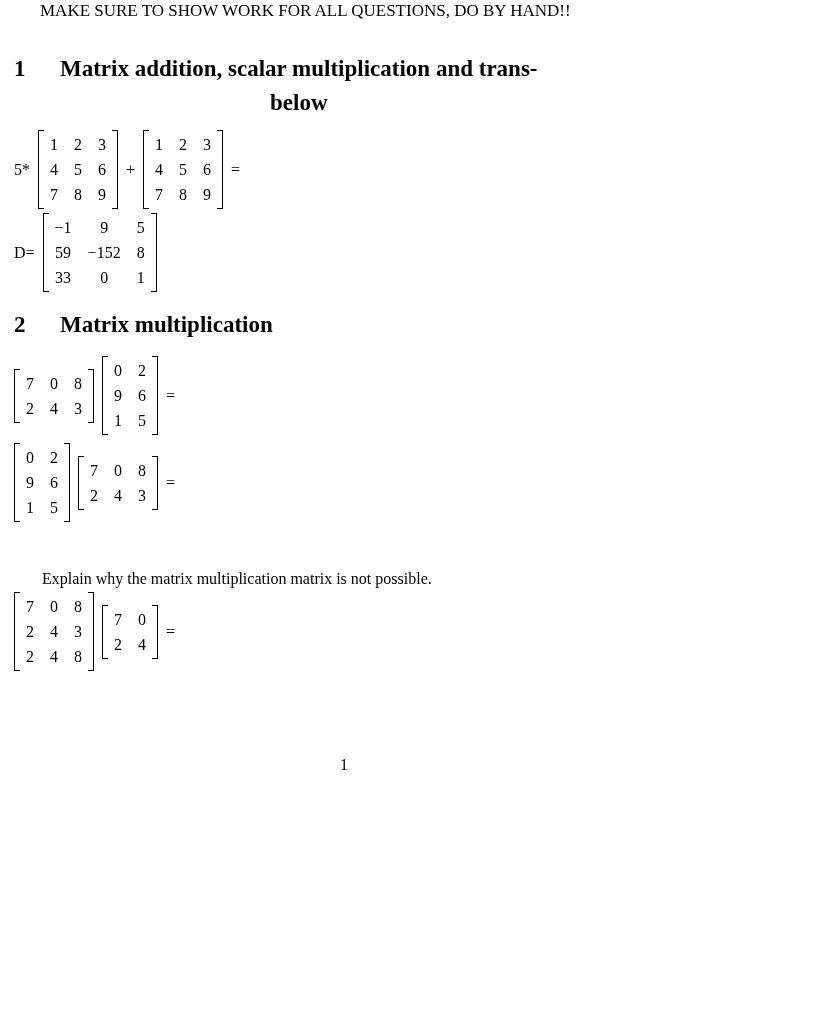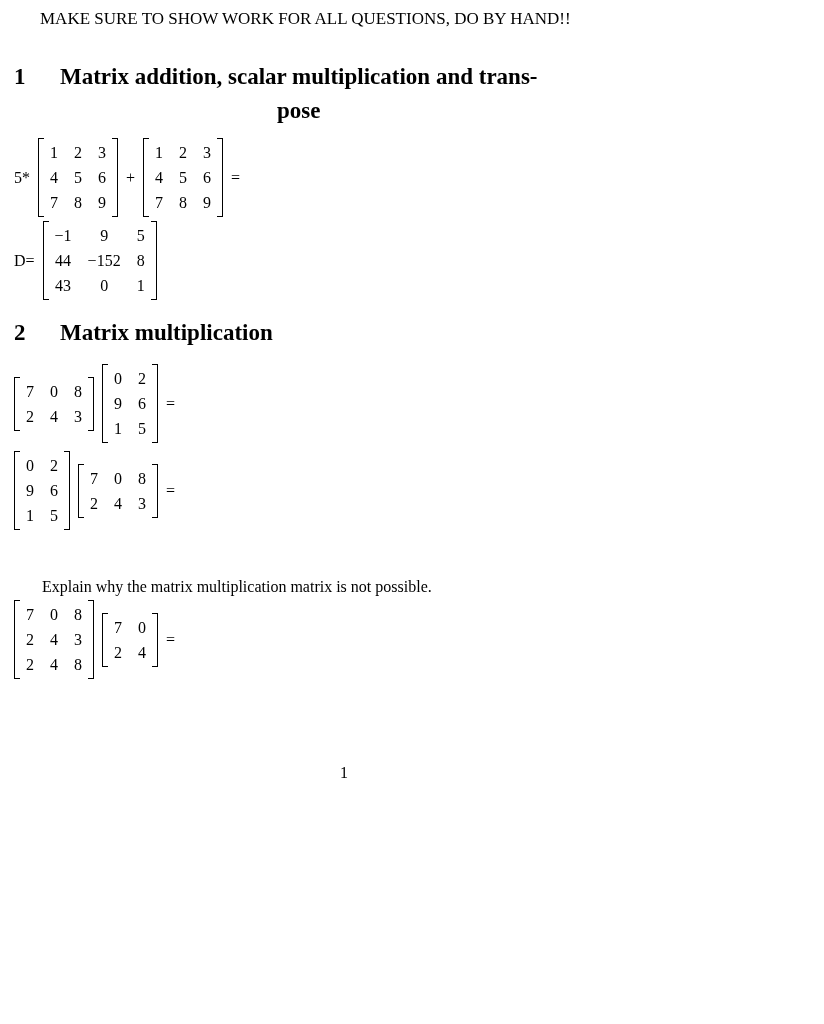--- a/index.html
+++ b/index.html
@@ -5,21 +5,21 @@
   * { margin: 0; padding: 0; box-sizing: border-box; }
   html, body { background: #ffffff; }
   body {
     width: 824px;
     height: 1024px;
     color: #000;
     font-family: "Liberation Serif", "DejaVu Serif", serif;
     font-size: 16px;
     overflow: hidden;
   }
-  .content { padding: 8px 0 0 14px; width: 700px; }
+  .content { padding: 0 0 0 14px; width: 700px; }
 
   .doc-header {
     margin-left: 26px;
     font-size: 17px;
     line-height: 22px;
   }
 
   .sec-heading {
     display: flex;
     font-size: 23px;
@@ -88,21 +88,21 @@
 <body>
 
 <div class="content">
 
   <div class="doc-header">MAKE SURE TO SHOW WORK FOR ALL QUESTIONS, DO BY HAND!!</div>
 
   <div class="sec-heading sec1-heading">
     <span class="sec-num">1</span>
     <span class="sec-title">
       <span class="tline">Matrix addition, scalar multiplication and trans-</span>
-      <span class="tline">pose</span>
+      <span class="tline">below</span>
     </span>
   </div>
 
   <div class="expr expr-add">
     <span class="op">5*</span>
     <span class="matrix">
         <span class="mbr mbl"></span>
         <span class="mbody" style="grid-template-columns: repeat(3, auto);">
           <span class="mcell">1</span>
           <span class="mcell">2</span>
@@ -137,24 +137,24 @@
 
 
   <div class="expr d-row">
     <span class="op">D=</span>
     <span class="matrix">
         <span class="mbr mbl"></span>
         <span class="mbody" style="grid-template-columns: repeat(3, auto);">
           <span class="mcell">−1</span>
           <span class="mcell">9</span>
           <span class="mcell">5</span>
-          <span class="mcell">44</span>
+          <span class="mcell">59</span>
           <span class="mcell">−152</span>
           <span class="mcell">8</span>
-          <span class="mcell">43</span>
+          <span class="mcell">33</span>
           <span class="mcell">0</span>
           <span class="mcell">1</span>
         </span>
         <span class="mbr mbrr"></span>
       </span>
   </div>
 
   <div class="sec-heading sec2-heading">
     <span class="sec-num">2</span>
     <span class="sec-title">Matrix multiplication</span>

